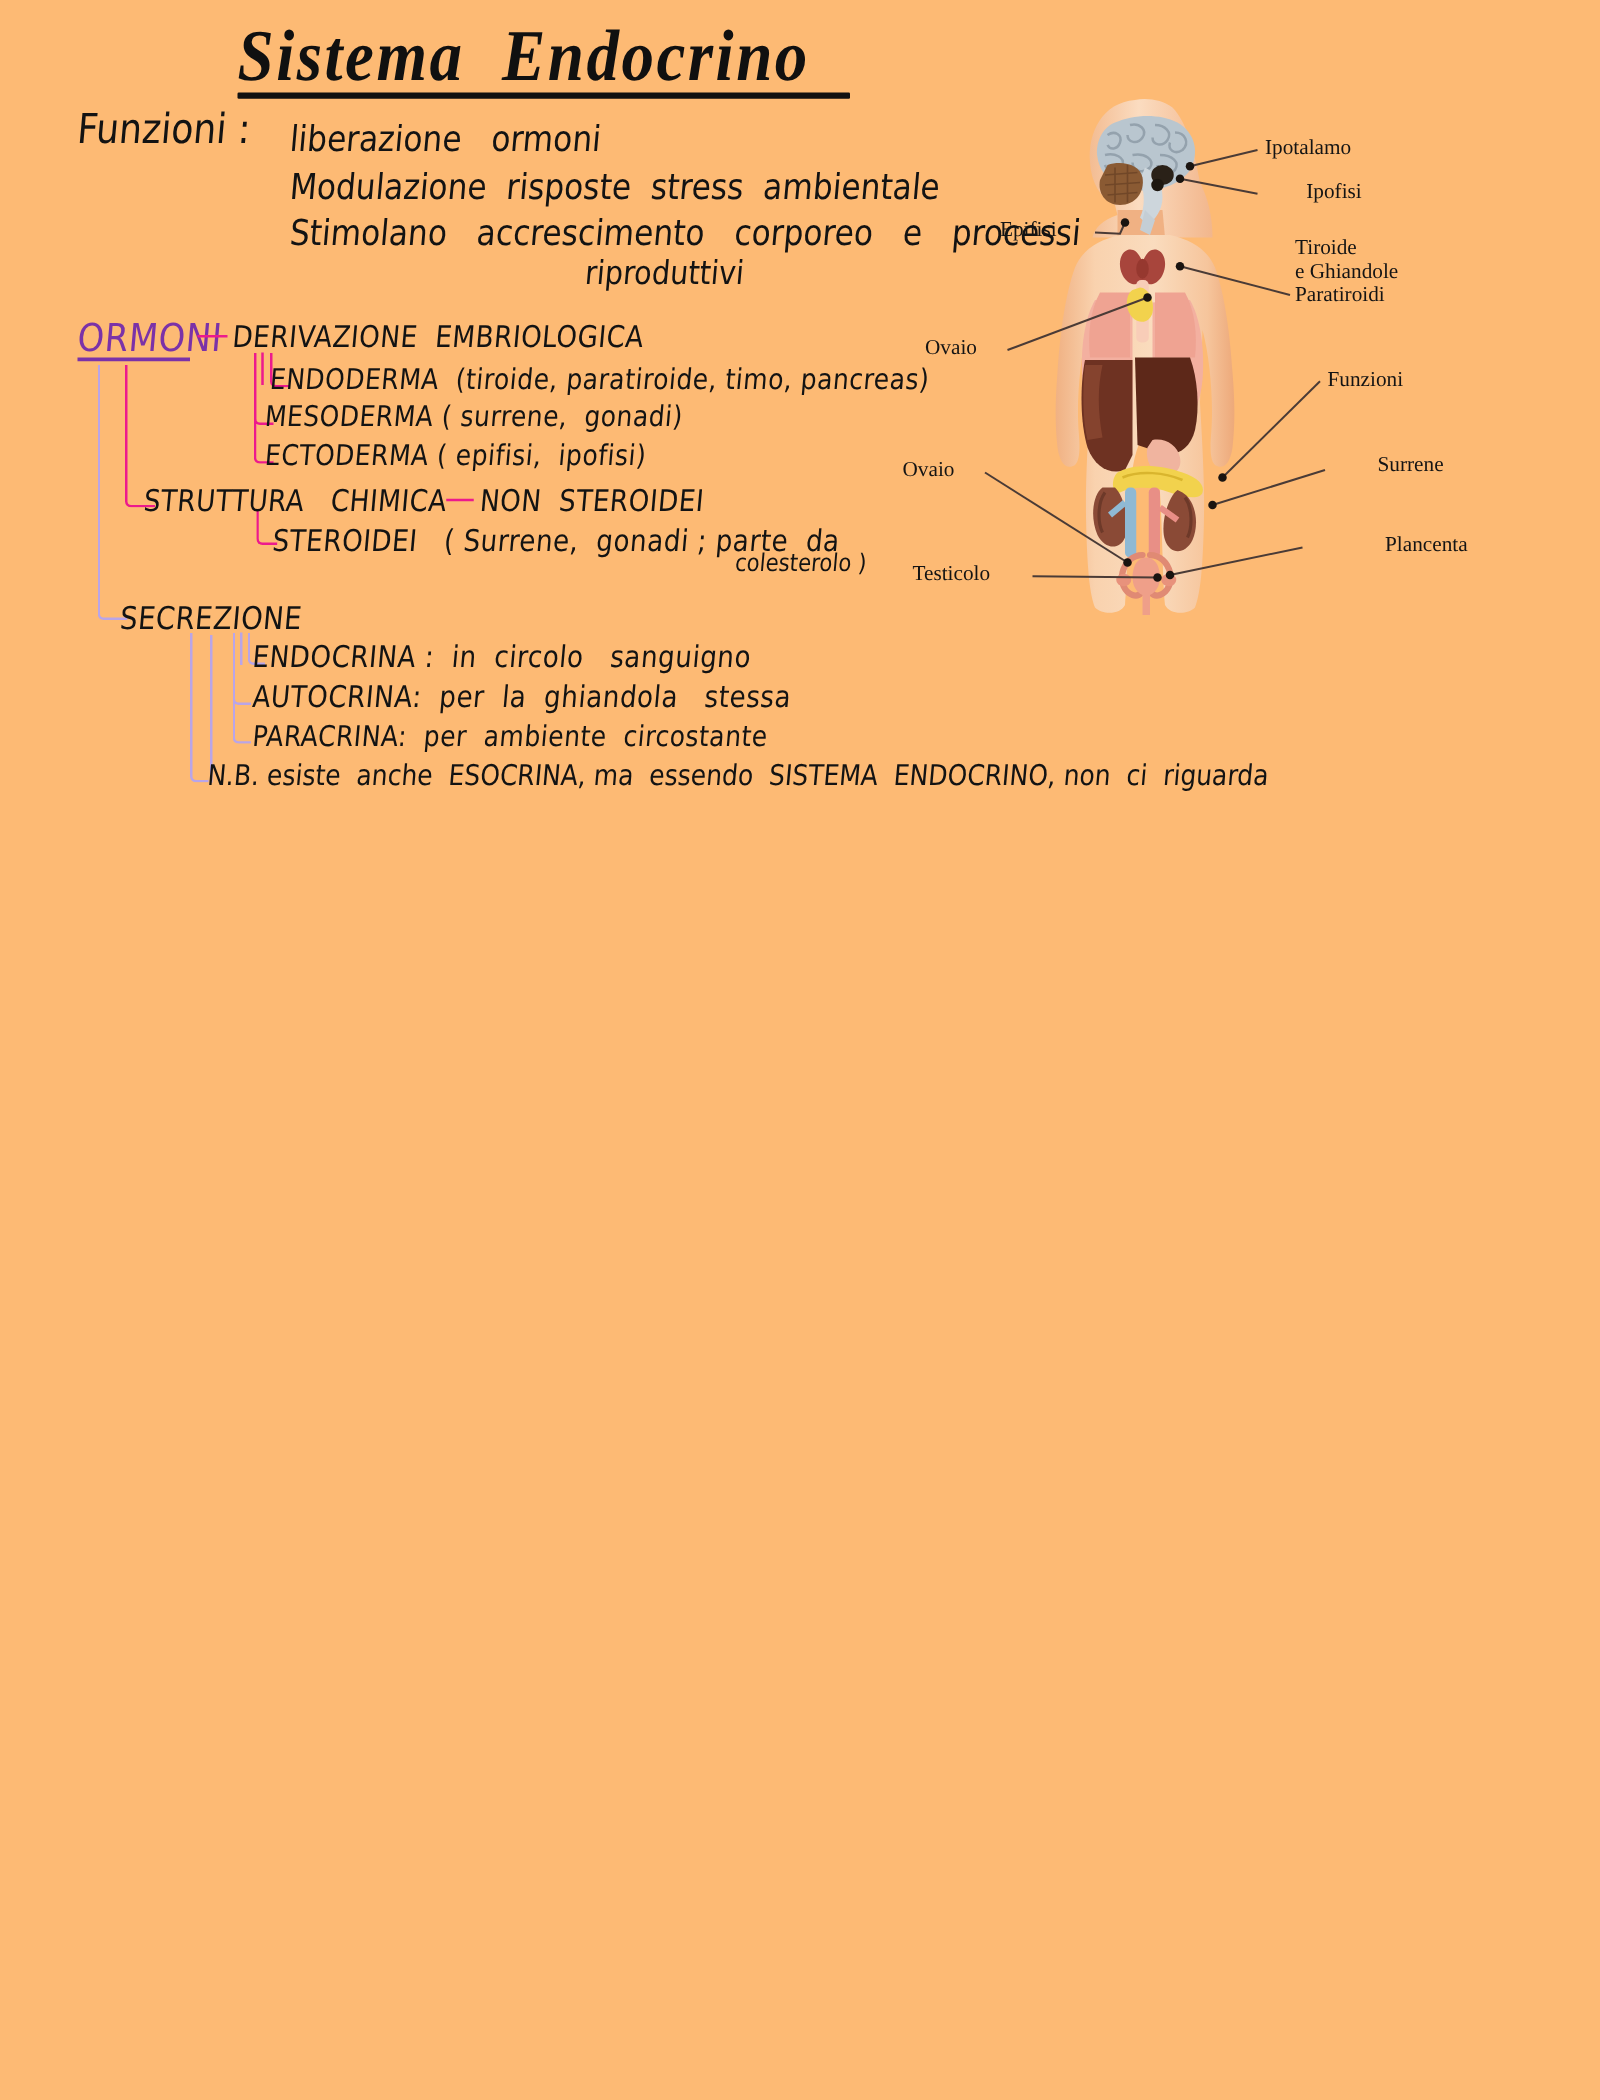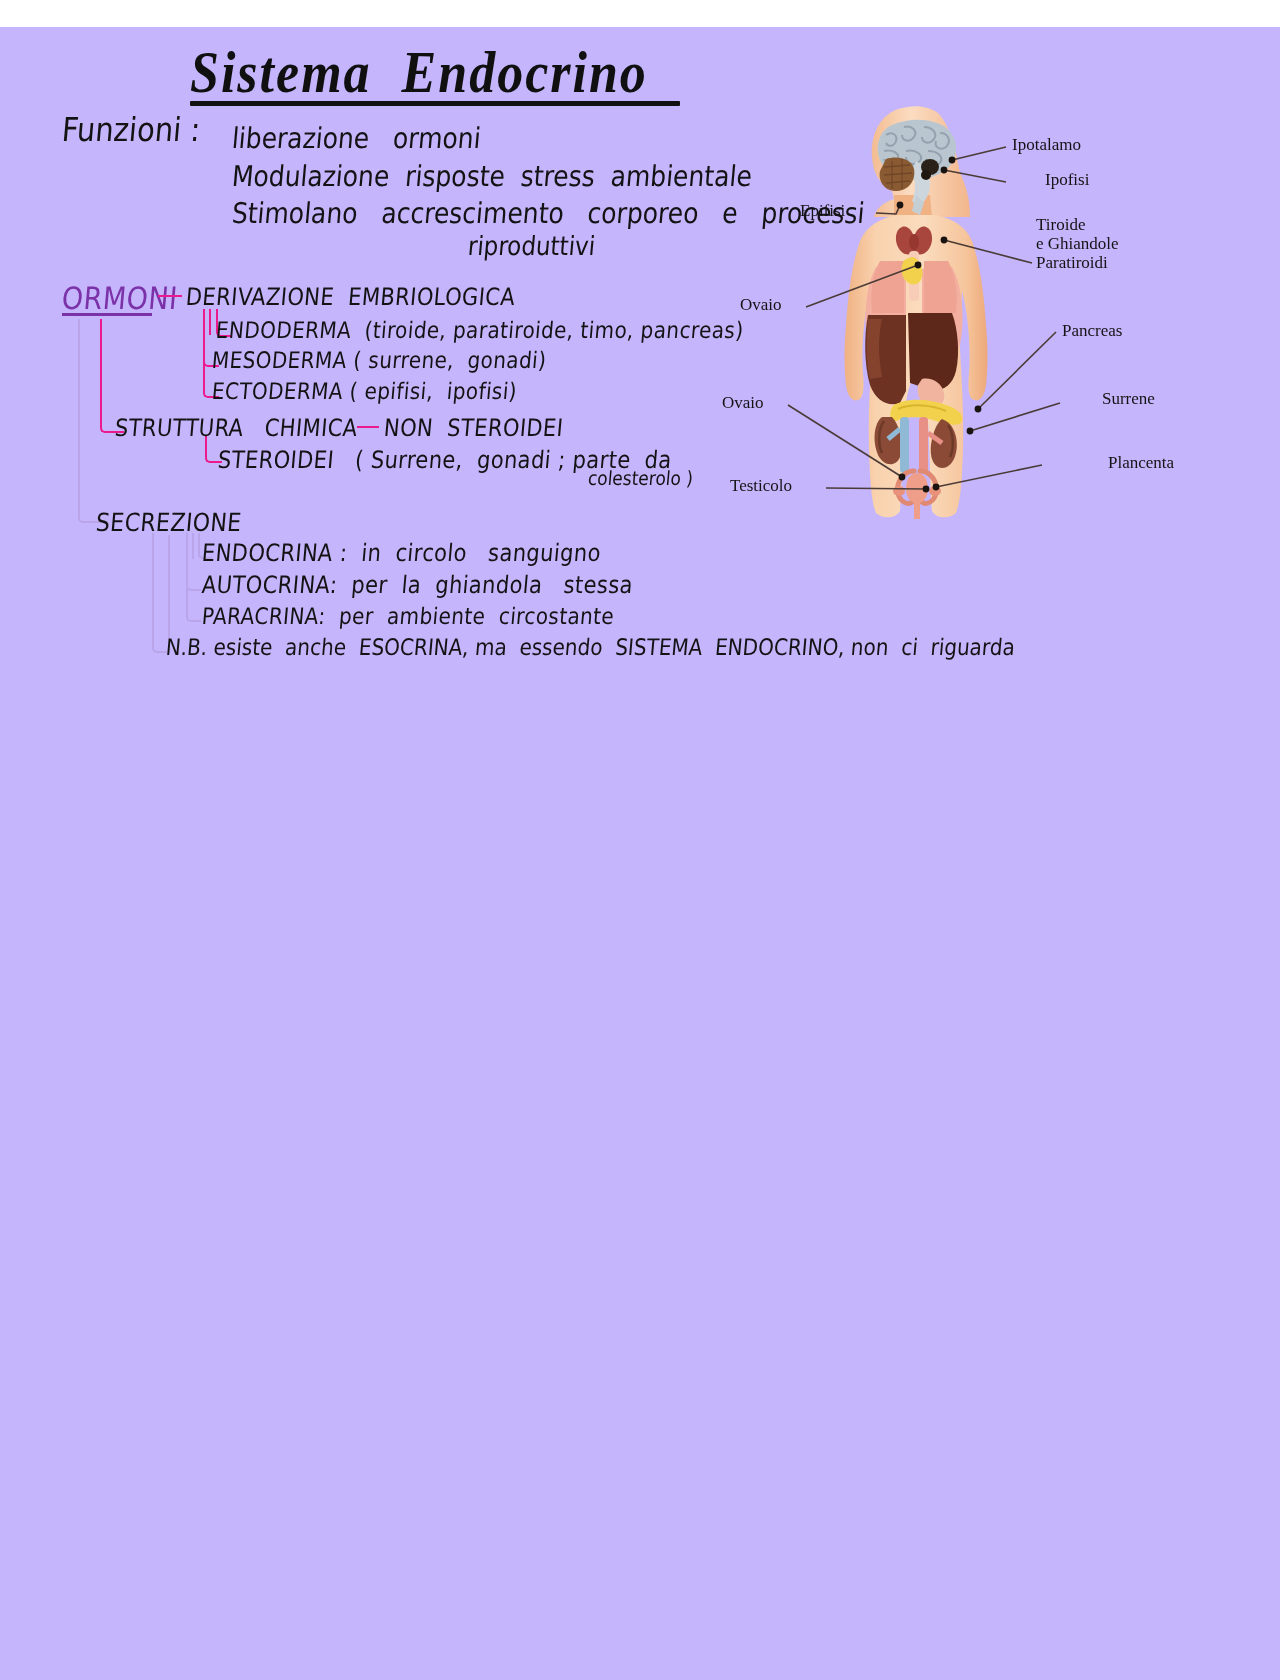--- a/index.html
+++ b/index.html
@@ -10,22 +10,21 @@
   body {
     width: 1280px;
     height: 1680px;
     position: relative;
     font-family: "Liberation Serif", "DejaVu Serif", serif;
     overflow: hidden;
   }
   .page {
     position: absolute;
     inset: 0;
-    background: #c4b5fd;
-    margin-top: 27px;
+    background: #fdba74;
   }
 
   
   #title-block {
     position: absolute;
     left: 190px;
     top: 16px;
     width: 520px;
   }
   #title-text {
@@ -424,21 +423,21 @@
       <circle cx="902" cy="450" r="3.4"></circle>
       <circle cx="926" cy="462" r="3.4"></circle>
     </g>
   </svg>
 
   <div class="dlabel right" id="lab-ipotalamo">Ipotalamo</div>
   <div class="dlabel right" id="lab-ipofisi">Ipofisi</div>
   <div class="dlabel right" id="lab-tiroide" style="white-space:pre-line;">Tiroide
 e Ghiandole
 Paratiroidi</div>
-  <div class="dlabel right" id="lab-pancreas">Pancreas</div>
+  <div class="dlabel right" id="lab-pancreas">Funzioni</div>
   <div class="dlabel right" id="lab-surrene">Surrene</div>
   <div class="dlabel right" id="lab-placenta">Plancenta</div>
 
   <div class="dlabel left" id="lab-epifisi">Epifisi</div>
   <div class="dlabel left" id="lab-timo">Ovaio</div>
   <div class="dlabel left" id="lab-ovaio">Ovaio</div>
   <div class="dlabel left" id="lab-testicolo">Testicolo</div>
 
 </div>
 

